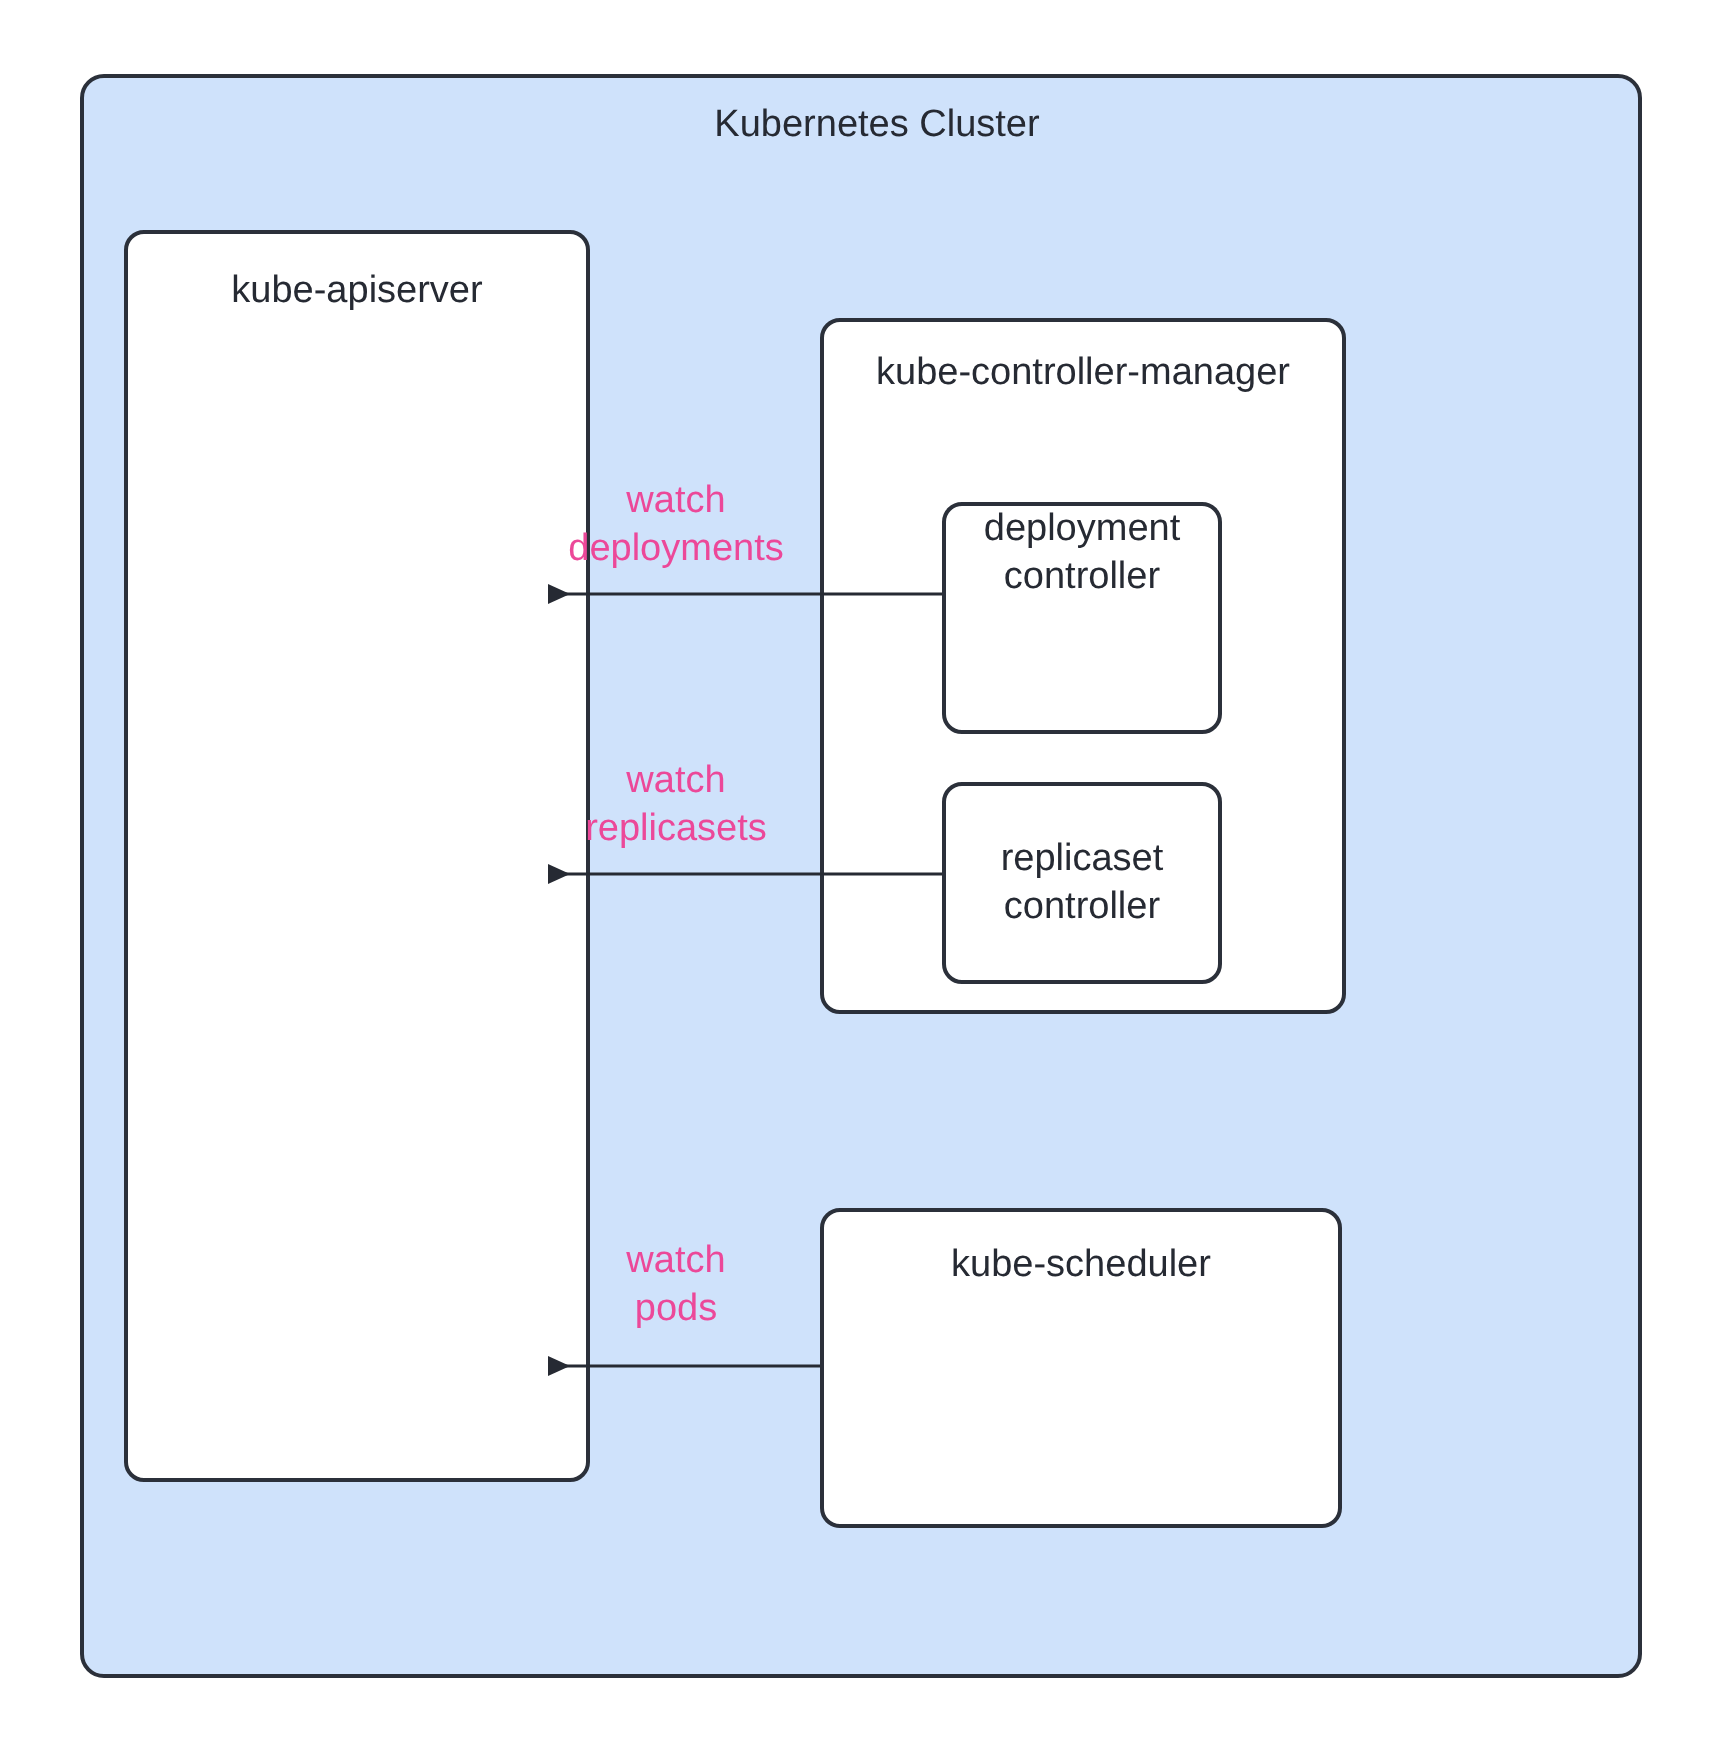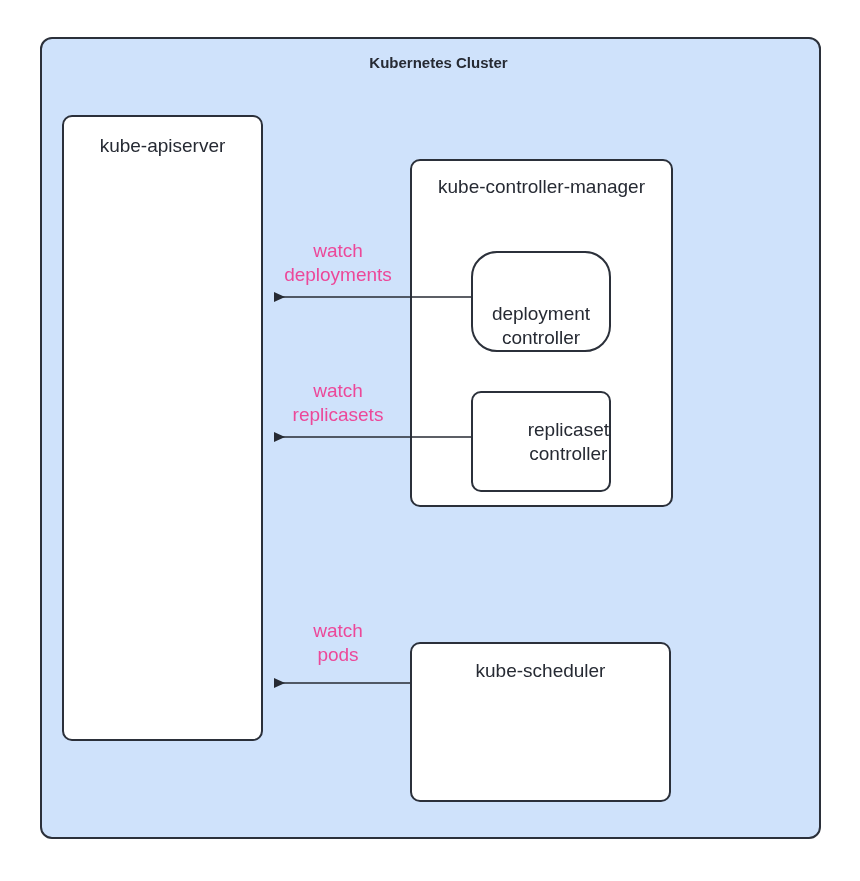--- a/index.html
+++ b/index.html
@@ -51,28 +51,27 @@
     height: 802px;
     background: #cfe2fb;
     border-radius: 12px;
     align-items: flex-start;
   }
   #cluster > .node-label {
     margin-top: 12px;
     margin-left: 0;
     align-self: flex-start;
     padding-left: 16px;
-    font-size: 15px;
-    font-weight: bold;
+    font-size: 19px;
   }
   
   #apiserver {
     left: 62px;
     top: 115px;
-    width: 201px;
+    width: 233px;
     height: 626px;
     background: #ffffff;
     align-items: flex-start;
   }
   #apiserver > .node-label {
     margin-top: 17px;
   }
   
   #ctrlmgr {
     left: 410px;
@@ -83,43 +82,40 @@
     align-items: flex-start;
   }
   #ctrlmgr > .node-label {
     margin-top: 14px;
   }
   
   #deploy-ctrl {
     left: 471px;
     top: 251px;
     width: 140px;
-    height: 101px;
+    height: 116px;
     background: #ffffff;
-    align-items: flex-end;
-    border-radius: 26px;
+    align-items: flex-start;
   }
   #rs-ctrl {
     left: 471px;
     top: 391px;
     width: 140px;
     height: 101px;
     background: #ffffff;
     align-items: center;
-    justify-content: flex-end;
   }
   
   #scheduler {
     left: 410px;
     top: 604px;
     width: 261px;
     height: 160px;
     background: #ffffff;
     align-items: flex-start;
-    margin-top: 38px;
   }
   #scheduler > .node-label {
     margin-top: 15px;
   }
   .edge-label {
     position: absolute;
     font-size: 19px;
     line-height: 24px;
     text-align: center;
     color: #ec4899;

